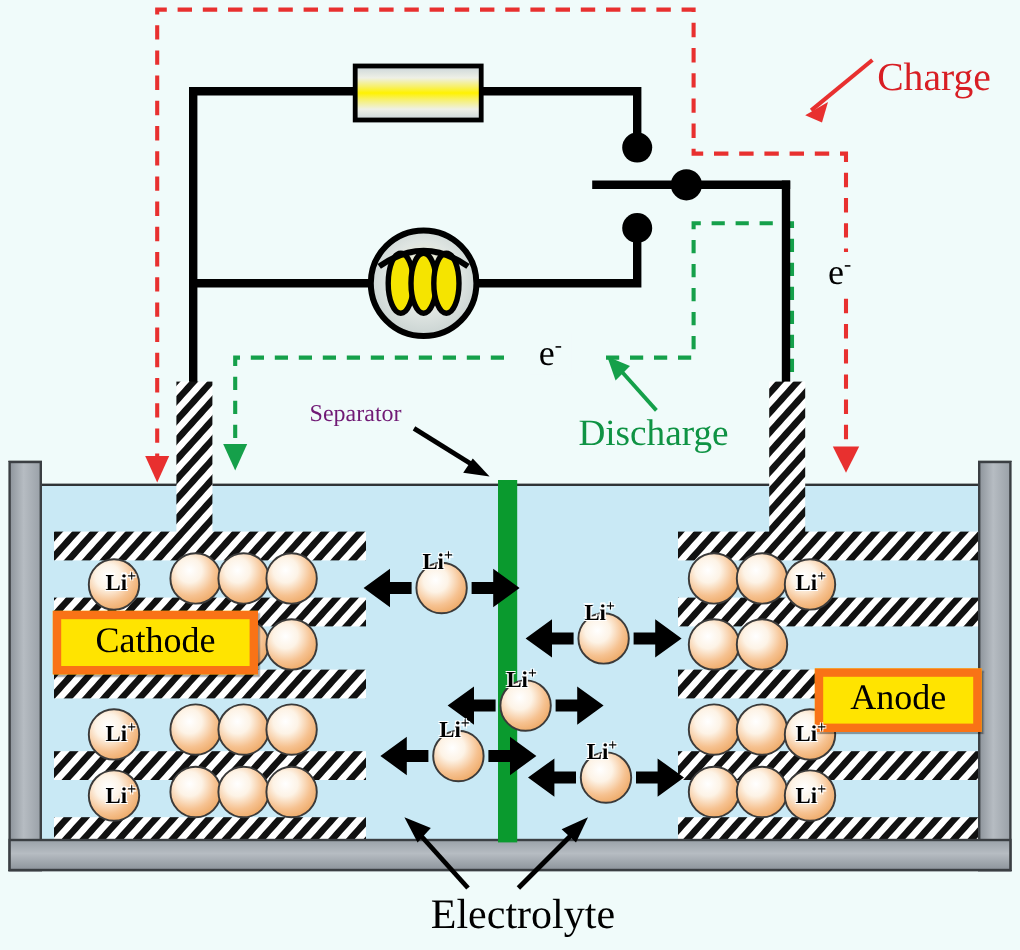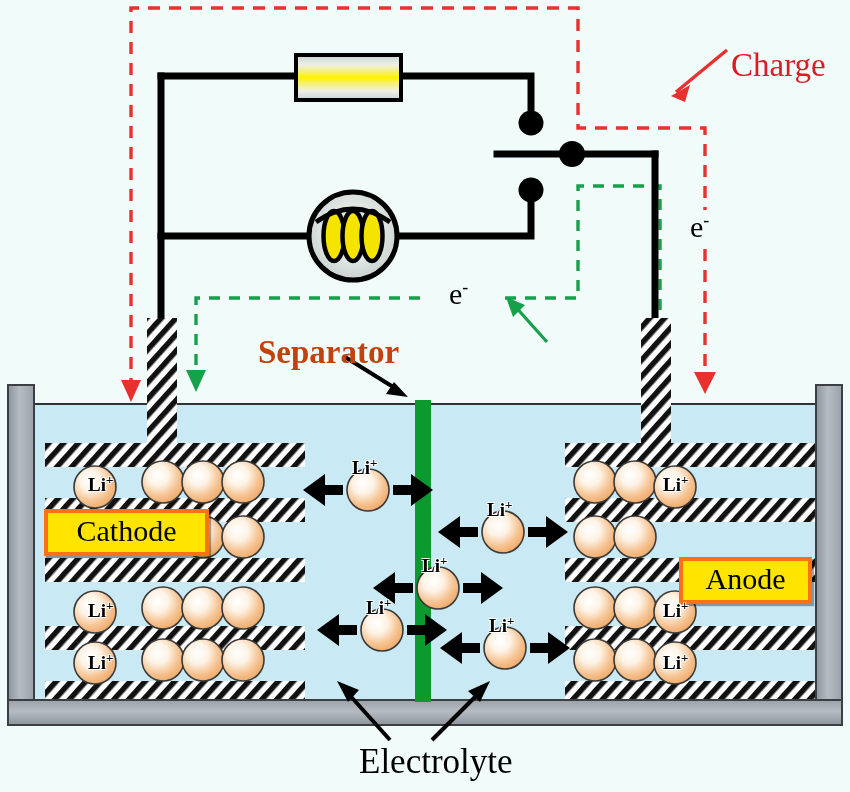--- a/index.html
+++ b/index.html
@@ -8,28 +8,28 @@
     background:#f0fbfa;
     font-family:"Liberation Serif", serif;
     overflow:hidden;
     position:relative;
   }
   #stage{position:absolute;left:0;top:0;width:850px;height:684px;}
   #svgroot{position:absolute;left:0;top:0;width:850px;height:792px;}
   .lbl{position:absolute;white-space:nowrap;font-family:"Liberation Serif",serif;}
   .charge-label{color:#d81e24;font-size:33px;font-weight:400;letter-spacing:0px;}
   .discharge-label{color:#0f9344;font-size:31px;}
-  .sep-label{color:#c2410c;font-size:33px;font-weight:bold;}
+  .sep-label{color:#701a75;font-size:20px;}
   .electrolyte-label{color:#000;font-size:35px;}
   .eminus{color:#000;font-size:30px;font-family:"Liberation Serif",serif;}
   .eminus sup{font-size:18px;vertical-align:super;}
   .liplus{color:#000;font-size:19px;font-weight:bold;font-family:"Liberation Serif",serif;
           text-shadow:1px 1px 0 #ffffff, -1px -1px 0 #ffffff, 1px -1px 0 #ffffff, -1px 1px 0 #ffffff;}
   .liplus sup{font-size:13px;vertical-align:super;}
-  .elabelbox{position:absolute;background:#FFE400;border:4px solid #f97316;
+  .elabelbox{position:absolute;background:#FFE400;border:7px solid #f97316;
              color:#000;font-size:30px;font-family:"Liberation Serif",serif;
              text-align:center;line-height:1;padding:3px 6px 6px 6px;
              box-shadow:2px 2px 1px rgba(0,0,0,.35);}
 </style>
 </head>
 <body>
 
 <div id="stage">
 
   <svg id="svgroot" viewBox="0 0 850 792">
@@ -308,20 +308,21 @@
           <path d="M530,643 L548,643 L548,632 L570,648 L548,664 L548,653 L530,653 Z" fill="#000"></path>
           <g>
             <circle cx="505" cy="648" r="21" fill="url(#ionGrad)" stroke="#3a3a3a" stroke-width="1.6"></circle>
           </g>
         </g>
       </g>
   </svg>
 
   <div class="lbl charge-label" style="left:731px;top:47px;">Charge</div>
 
+  <div class="lbl discharge-label" style="left:482px;top:343px;">Discharge</div>
 
   <div class="lbl sep-label" style="left:258px;top:334px;">Separator</div>
 
   <div class="lbl electrolyte-label" style="left:359px;top:742px;">Electrolyte</div>
 
   <div class="lbl eminus" style="left:441px;top:277px;background:#f0fbfa;padding:0 8px;">
     <span>e</span><sup>-</sup>
   </div>
   <div class="lbl eminus" style="left:686px;top:210px;background:#f0fbfa;padding:0 4px;">
     <span>e</span><sup>-</sup>

